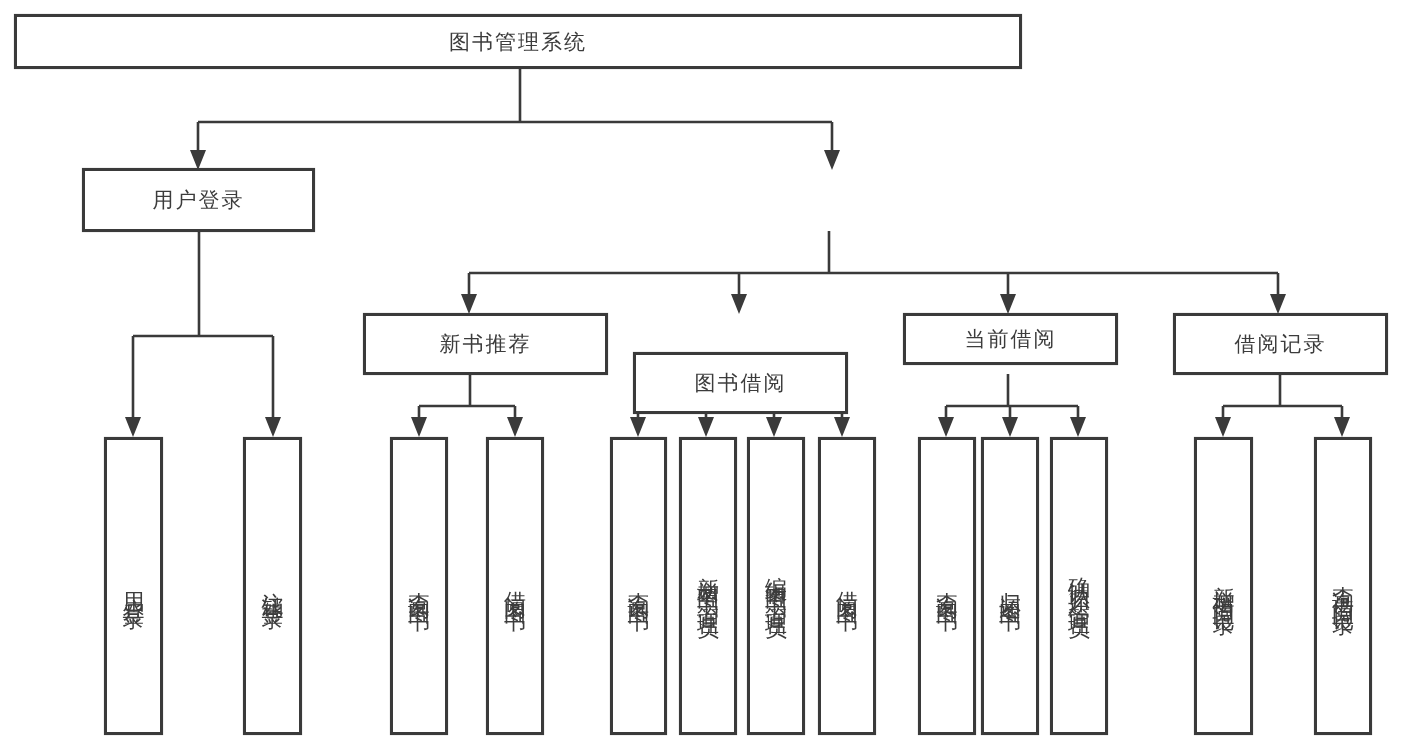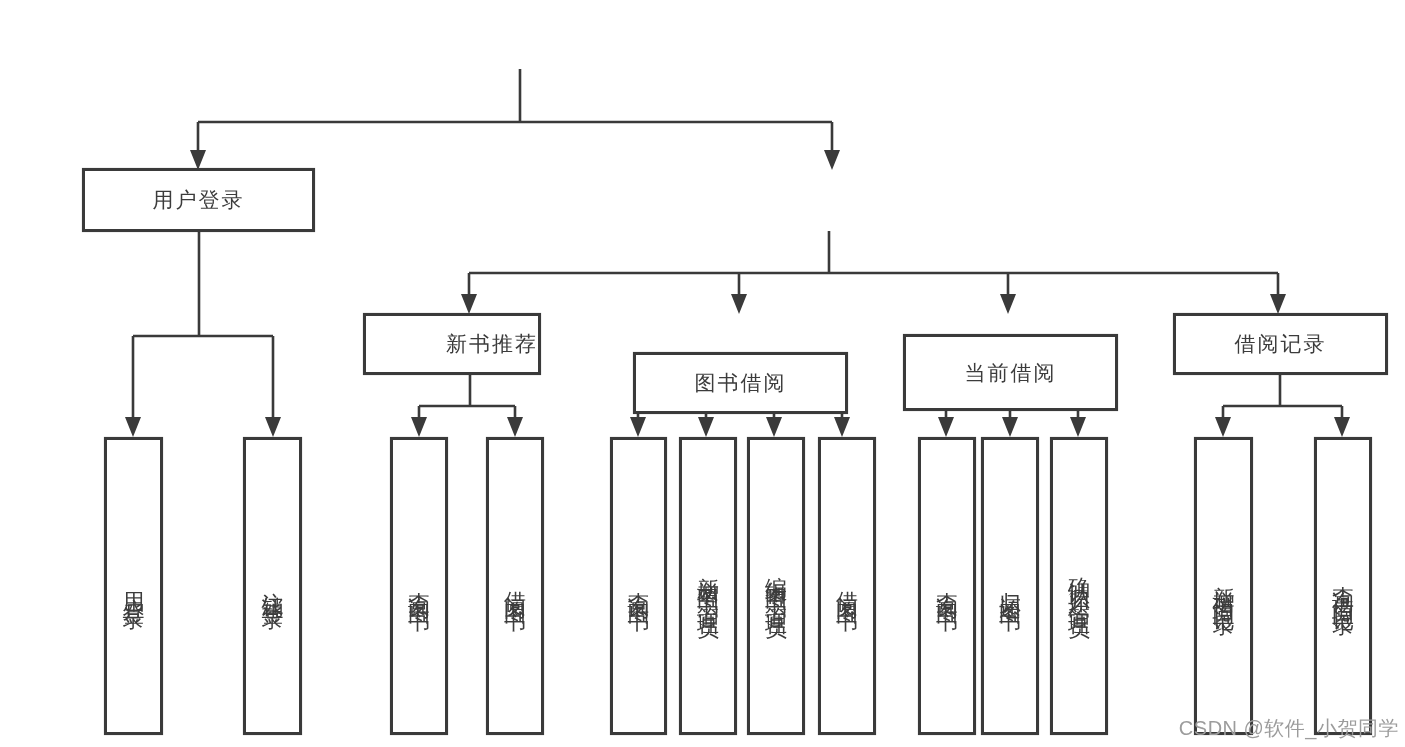--- a/index.html
+++ b/index.html
@@ -78,32 +78,35 @@
              M461 294 L477 294 L469 314 Z  M731 294 L747 294 L739 314 Z
              M1000 294 L1016 294 L1008 314 Z  M1270 294 L1286 294 L1278 314 Z
              M411 417 L427 417 L419 437 Z  M507 417 L523 417 L515 437 Z
              M630 417 L646 417 L638 437 Z  M698 417 L714 417 L706 437 Z
              M766 417 L782 417 L774 437 Z  M834 417 L850 417 L842 437 Z
              M938 417 L954 417 L946 437 Z  M1002 417 L1018 417 L1010 437 Z
              M1070 417 L1086 417 L1078 437 Z
              M1215 417 L1231 417 L1223 437 Z  M1334 417 L1350 417 L1342 437 Z" fill="#3a3a3a" stroke="none"></path>
   </svg>
 
+  <div class="hbox" style="left:14px; top:14px; width:1008px; height:55px;">
+    <span>图书管理系统</span>
+  </div>
 
   <div class="hbox" style="left:82px; top:168px; width:233px; height:64px;">
     <span>用户登录</span>
   </div>
 
-  <div class="hbox" style="left:363px; top:313px; width:178px; height:62px;justify-content:flex-end;">
+  <div class="hbox" style="left:363px; top:313px; width:245px; height:62px;">
     <span>新书推荐</span>
   </div>
   <div class="hbox" style="left:633px; top:313px; width:215px; height:62px;margin-top:39px;">
     <span>图书借阅</span>
   </div>
-  <div class="hbox" style="left:903px; top:313px; width:215px; height:77px;margin-top:21px;">
+  <div class="hbox" style="left:903px; top:313px; width:215px; height:52px;">
     <span>当前借阅</span>
   </div>
   <div class="hbox" style="left:1173px; top:313px; width:215px; height:62px;">
     <span>借阅记录</span>
   </div>
 
   <div class="vbox" style="left:104px; width:59px;">
     <div class="vtext">用户登录</div>
   </div>
   <div class="vbox" style="left:243px; width:59px;">
@@ -140,15 +143,14 @@
     <div class="vtext">确认归还（管理员）</div>
   </div>
 
   <div class="vbox" style="left:1194px; width:59px;">
     <div class="vtext">新增借阅记录</div>
   </div>
   <div class="vbox" style="left:1314px; width:58px;">
     <div class="vtext">查询借阅记录</div>
   </div>
 
-  <div class="watermark">CSDN @软件_小贺同学</div>
 
 </div>
 
 </body></html>

